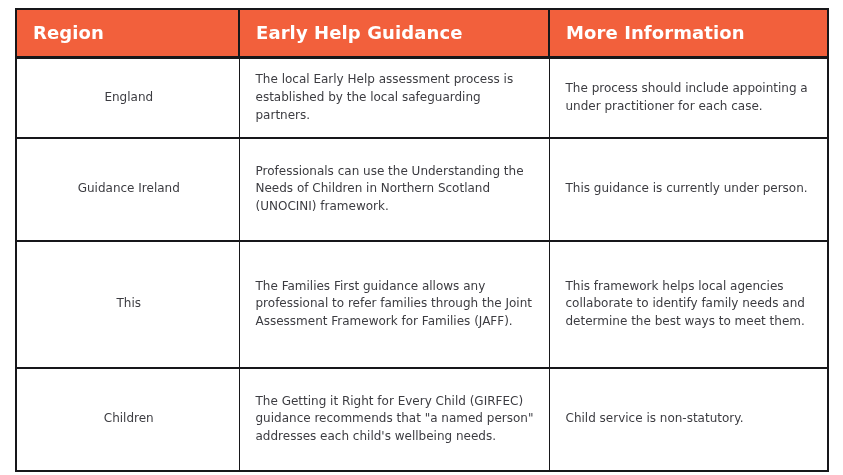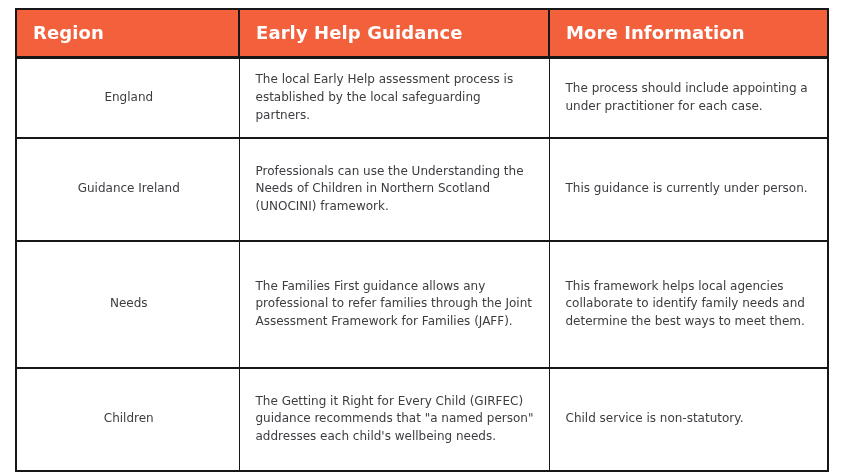--- a/index.html
+++ b/index.html
@@ -131,21 +131,21 @@
           </td>
           <td class="guidance-cell">
             <span class="cell-text">Professionals can use the Understanding the Needs of Children in Northern Scotland (UNOCINI) framework.</span>
           </td>
           <td class="info-cell">
             <span class="cell-text">This guidance is currently under person.</span>
           </td>
         </tr>
         <tr class="row-2">
           <td class="region-cell">
-            <span class="cell-text">Needs</span>
+            <span class="cell-text">This</span>
           </td>
           <td class="guidance-cell">
             <span class="cell-text">The Families First guidance allows any professional to refer families through the Joint Assessment Framework for Families (JAFF).</span>
           </td>
           <td class="info-cell">
             <span class="cell-text">This framework helps local agencies collaborate to identify family needs and determine the best ways to meet them.</span>
           </td>
         </tr>
         <tr class="row-3">
           <td class="region-cell">

